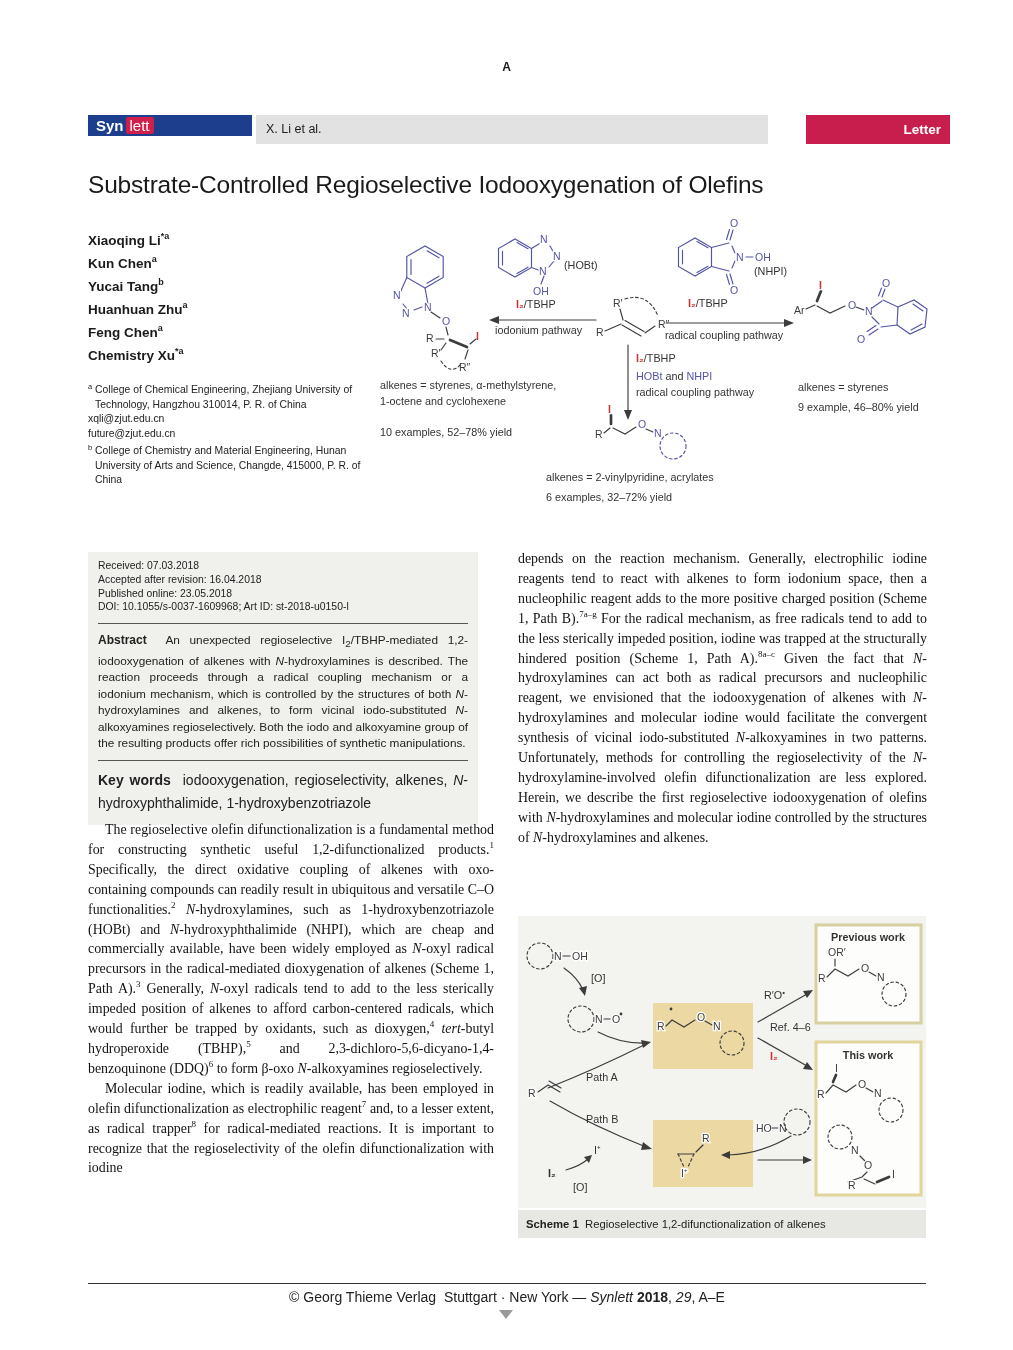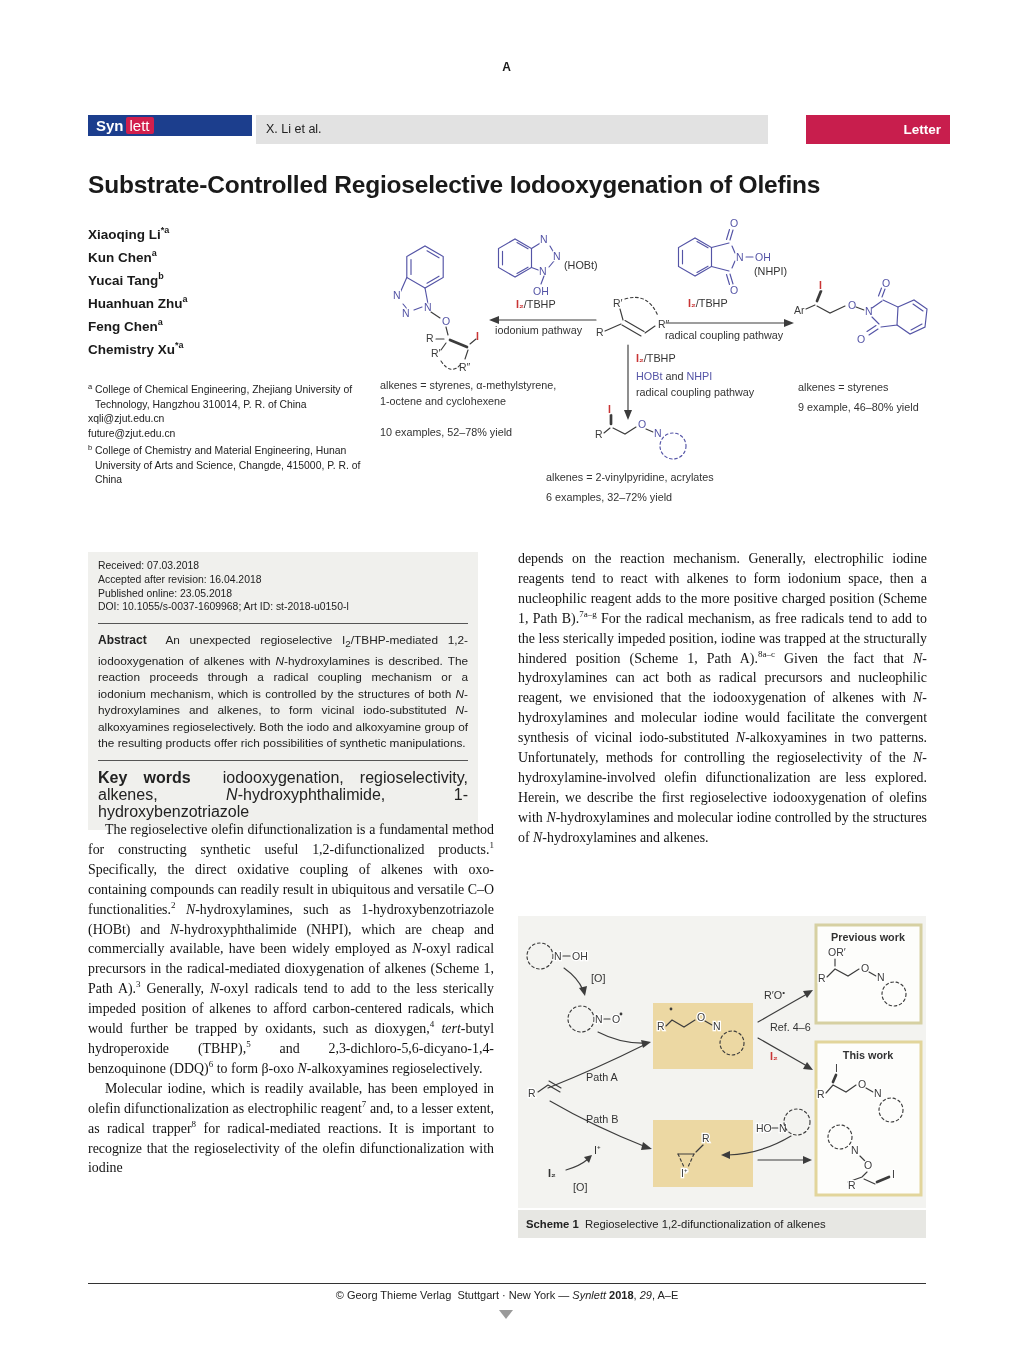--- a/index.html
+++ b/index.html
@@ -10,50 +10,50 @@
   .folio{top:60px;left:0;width:1013px;text-align:center;font-size:12px;font-weight:bold;}
   .bar-navy{left:88px;top:115px;width:164px;height:21px;background:#1c3e8d;color:#fff;
             display:flex;align-items:center;padding-left:8px;box-sizing:border-box;}
   .logo-syn{font-weight:bold;font-size:15px;}
   .logo-lett{font-weight:normal;font-size:15px;background:#d11f4c;padding:0 4px;margin-left:2px;border-radius:2px;}
   .bar-gray{left:256px;top:115px;width:512px;height:29px;background:#e2e2e2;color:#222;
             font-size:12.5px;line-height:29px;padding-left:10px;box-sizing:border-box;}
   .bar-red{left:806px;top:115px;width:144px;height:29px;background:#c81e4d;color:#fff;
            font-size:13.5px;font-weight:bold;line-height:29px;text-align:right;
            padding-right:9px;box-sizing:border-box;}
-  .title{left:88px;top:171px;width:840px;font-size:24.5px;font-weight:bold;letter-spacing:-0.2px;}
-  
-  .authors{left:88px;top:221px;width:280px;font-size:13.5px;font-weight:bold;line-height:19.6px;}
+  .title{left:88px;top:171px;width:840px;font-size:24.5px;font-weight:normal;letter-spacing:-0.2px;}
+  
+  .authors{left:88px;top:227px;width:280px;font-size:13.5px;font-weight:bold;line-height:19.6px;}
   .authors sup{font-size:9px;}
   .affil{left:88px;top:380px;width:302px;font-size:10.4px;line-height:14.4px;color:#222;}
   .affil .ent{text-indent:-7px;padding-left:7px;}
   .affil sup{font-size:7.5px;}
   
   .metabox{left:88px;top:552px;width:390px;background:#f0f0ed;padding:7px 10px 10px 10px;
            box-sizing:border-box;font-size:10.4px;line-height:13.8px;color:#222;}
   .rule{border:none;border-top:1px solid #555;margin:9px 0 8px 0;}
   .abstract{font-size:11.8px;line-height:16.4px;text-align:justify;color:#222;}
   .abstract b{font-size:12px;}
-  .keywords{font-size:16px;line-height:17px;text-align:justify;color:#222;}
+  .keywords{font-size:14px;line-height:23px;text-align:justify;color:#222;}
   
   .col{font-family:"Liberation Serif",serif;font-size:13.9px;line-height:19.9px;
        text-align:justify;color:#121212;}
   .col-left{left:88px;top:820px;width:406px;}
   .col-right{left:518px;top:549px;width:409px;}
   .col p{margin:0;text-indent:17px;}
   .col p.noind{text-indent:0;}
   .col sup{font-size:9px;line-height:0;}
   
   .ga{left:378px;top:212px;}
   .schemebg{left:518px;top:916px;width:408px;height:292px;background:#f3f3f0;}
   .caption{left:518px;top:1210px;width:408px;height:28px;background:#e7e7e3;
            font-size:11.3px;line-height:28px;padding-left:8px;box-sizing:border-box;color:#222;}
   
   .foot-rule{left:88px;top:1283px;width:838px;height:1px;background:#333;}
-  .footer{left:88px;top:1289px;width:838px;text-align:center;font-size:11px;color:#222;}
+  .footer{left:88px;top:1289px;width:838px;text-align:center;font-size:14px;color:#222;}
   .tri{left:499px;top:1310px;width:0;height:0;border-left:7px solid transparent;
        border-right:7px solid transparent;border-top:9px solid #9a9a9a;}
   
   .bk{stroke:#3c3c3c;stroke-width:1.15;fill:none;stroke-linecap:round;}
   .bl{stroke:#5454a6;}
   .bold{stroke-width:2.7;}
   .dsh{stroke-dasharray:2.6 2.7;}
   .at{font-family:"Liberation Sans",sans-serif;font-size:10.5px;fill:#3c3c3c;
       paint-order:stroke;stroke:#ffffff;stroke-width:2.5px;font-weight:normal;}
   .atb{fill:#5454a6;}

